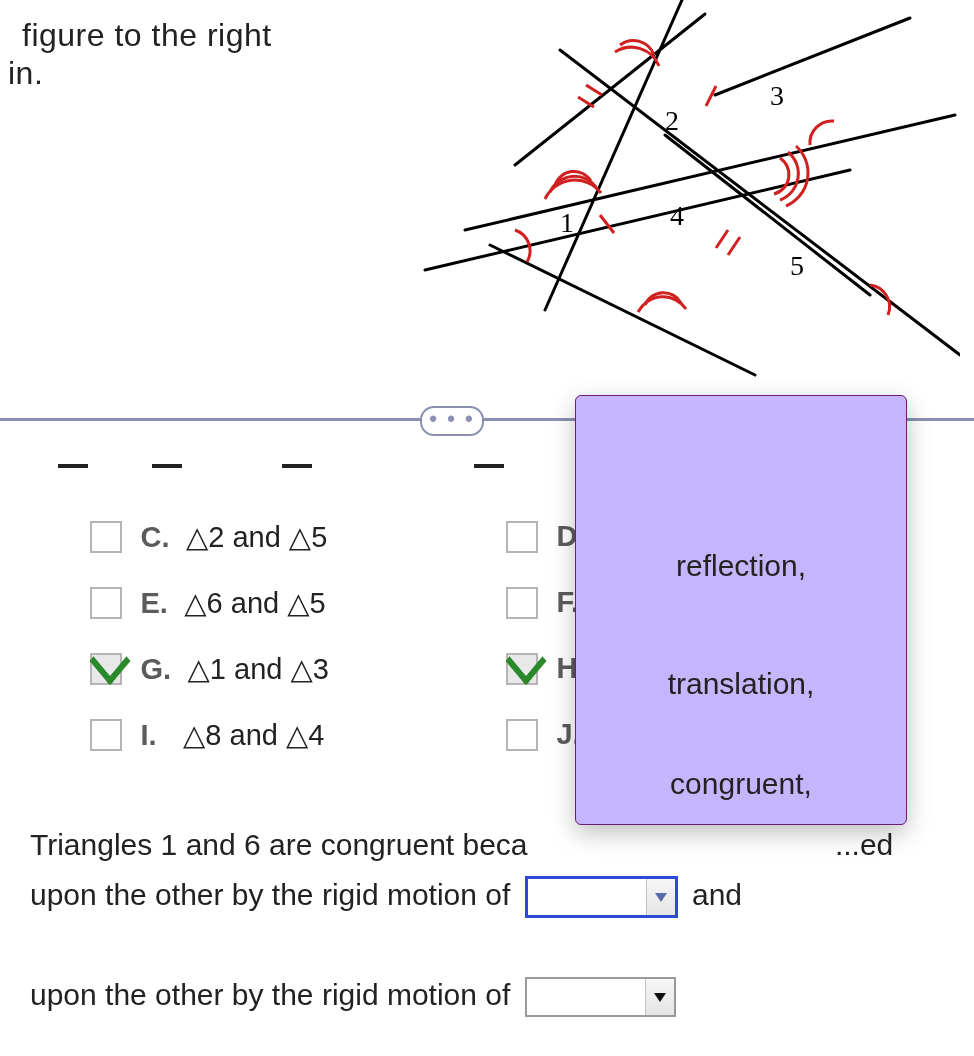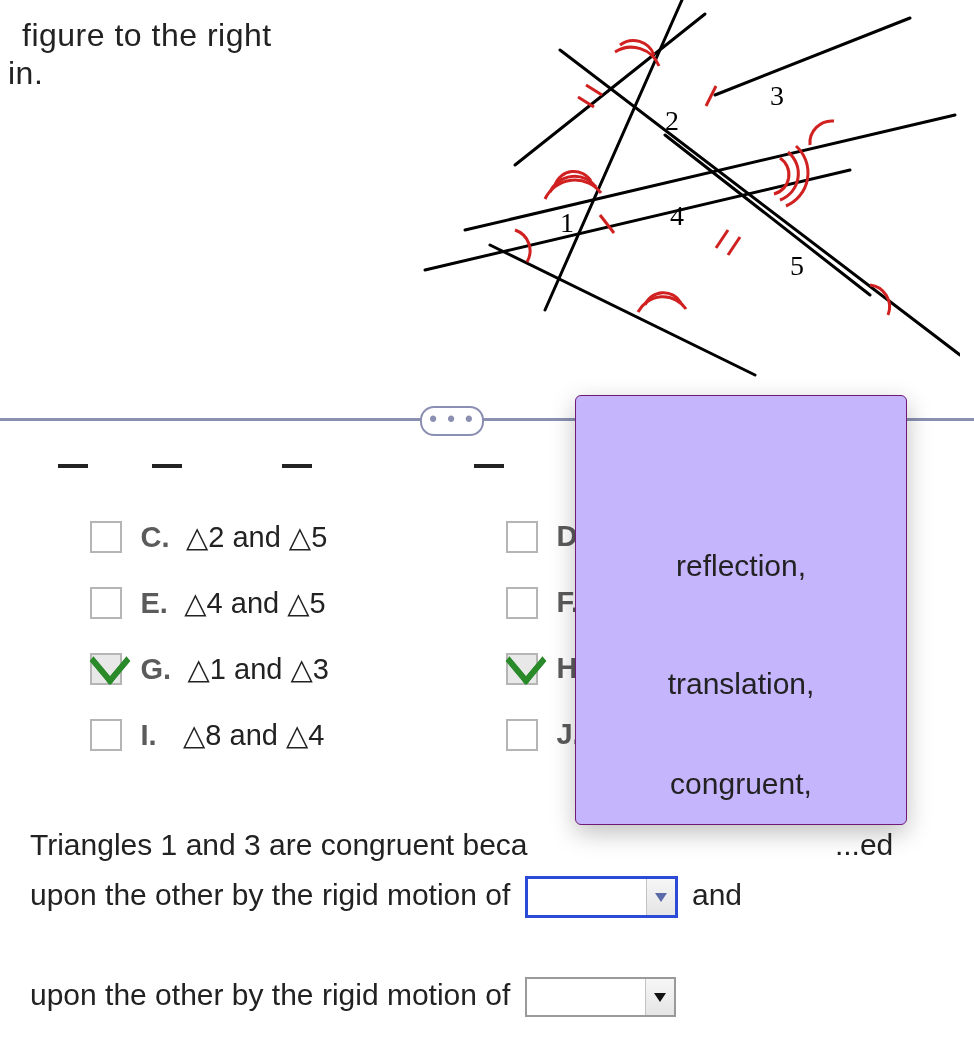--- a/index.html
+++ b/index.html
@@ -272,21 +272,21 @@
       <span class="opt-text tri">△2 and △5</span>
     </div>
     <div class="opt-row col2" style="top:10px">
       <span class="ck"></span>
       <span class="opt-label">D.</span>
     </div>
 
     <div class="opt-row col1" style="top:76px">
       <span class="ck"></span>
       <span class="opt-label">E.</span>
-      <span class="opt-text tri">△4 and △5</span>
+      <span class="opt-text tri">△6 and △5</span>
     </div>
     <div class="opt-row col2" style="top:76px">
       <span class="ck"></span>
       <span class="opt-label">F.</span>
     </div>
 
     <div class="opt-row col1" style="top:142px">
       <span class="ck checked"></span>
       <span class="opt-label">G.</span>
       <span class="opt-text tri">△1 and △3</span>
@@ -301,21 +301,21 @@
       <span class="opt-label" style="margin-right:22px">I.</span>
       <span class="opt-text tri">△8 and △4</span>
     </div>
     <div class="opt-row col2" style="top:208px">
       <span class="ck"></span>
       <span class="opt-label">J.</span>
     </div>
   </div>
 
   <div class="expl">
-    <span>Triangles 1 and 3 are congruent beca</span><span style="letter-spacing:-1px">&nbsp;</span><span style="visibility:hidden">xxxxxxxxxxxxxxxxxxxx</span><span>...ed</span><br>
+    <span>Triangles 1 and 6 are congruent beca</span><span style="letter-spacing:-1px">&nbsp;</span><span style="visibility:hidden">xxxxxxxxxxxxxxxxxxxx</span><span>...ed</span><br>
     <span>upon the other by the rigid motion of</span>
     <span class="dd">
       <span class="dd-input"></span><span class="dd-arrow">
           <svg width="14" height="14">
             <polygon points="1,3 13,3 7,12" fill="#5b6aa8"></polygon>
           </svg>
         </span>
     </span>
     <span>and</span><br>
     <br>

